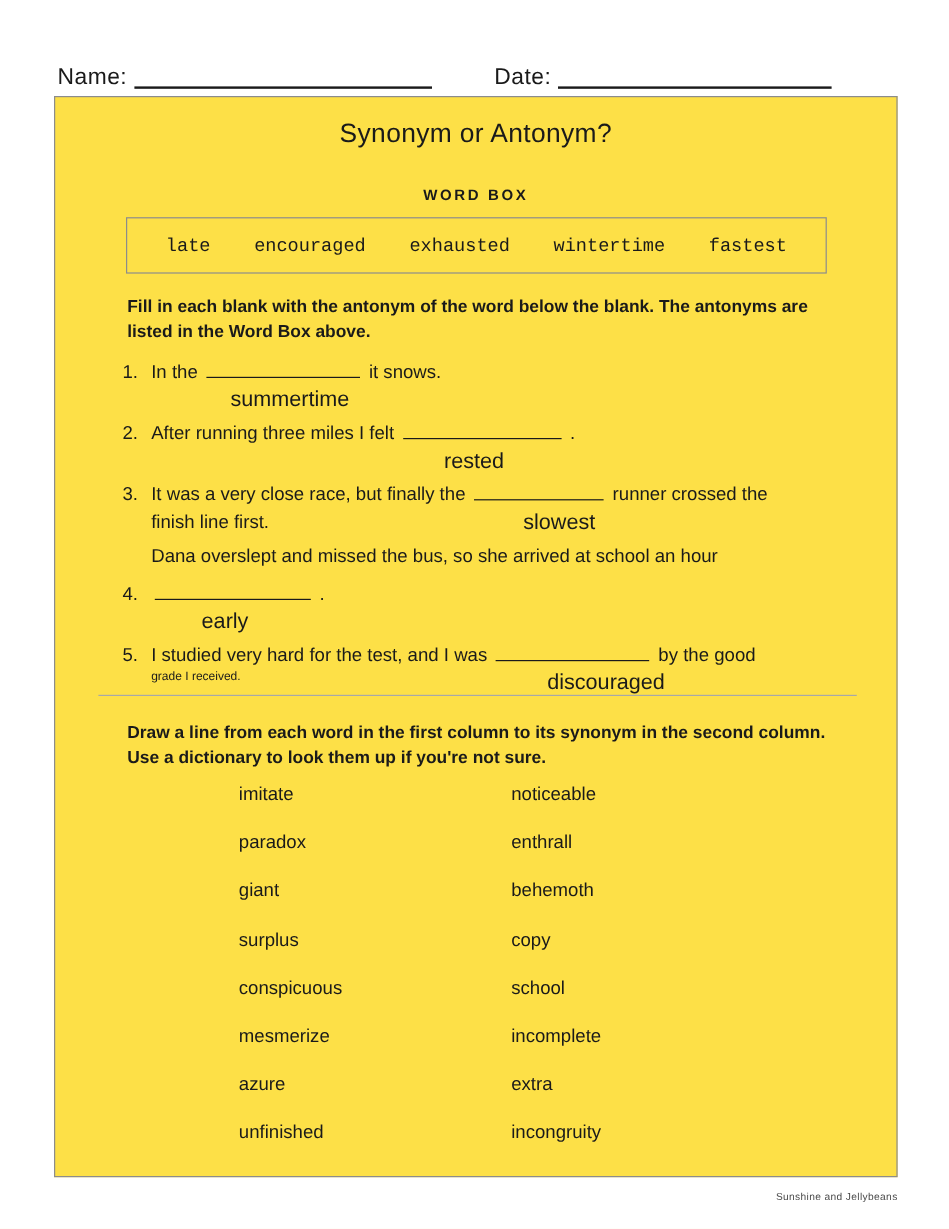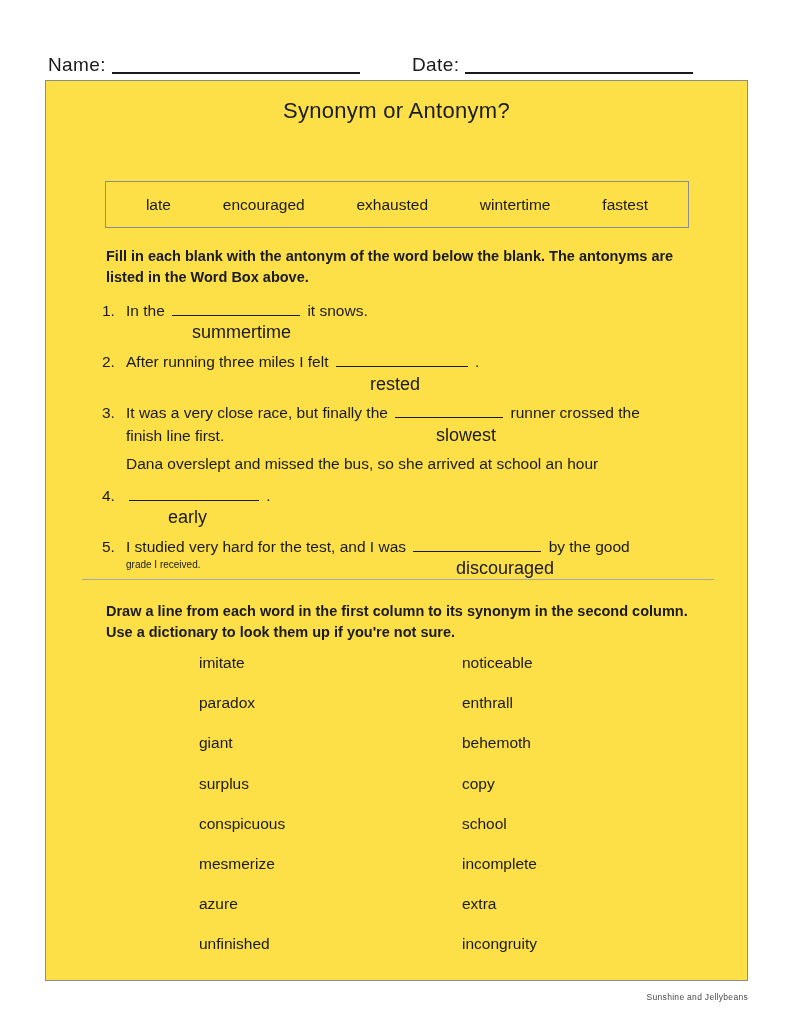--- a/index.html
+++ b/index.html
@@ -80,20 +80,21 @@
     left: 59px;
     top: 100px;
     width: 584px;
     height: 47px;
     border: 1px solid #8c8c8c;
     box-sizing: border-box;
     display: flex;
     align-items: center;
     justify-content: space-around;
     padding: 0 14px;
+    font-family: Liberation Mono, monospace;
   }
   .wordbox-word {
     font-size: 15.5px;
     white-space: nowrap;
   }
 
   
   .instructions {
     position: absolute;
     left: 60px;
@@ -157,21 +158,20 @@
   .pairs {
     position: absolute;
     left: 153px;
     top: 573px;
     width: 500px;
   }
   .pair-row {
     display: flex;
     height: 40.2px;
     align-items: flex-start;
-    gap: 36px;
   }
   .pair-left {
     width: 227px;
     flex: 0 0 227px;
     font-size: 15.5px;
   }
   .pair-right {
     font-size: 15.5px;
   }
 
@@ -195,20 +195,21 @@
   <span class="nd-rule nd-name-rule"></span>
   <span class="nd-gap"></span>
   <span class="nd-label">Date:</span>
   <span class="nd-rule nd-date-rule"></span>
 </div>
 
 <div class="sheet">
 
   <div class="title">Synonym or Antonym?</div>
 
+  <div class="wordbox-label">WORD BOX</div>
   <div class="wordbox" id="word-box">
       <span class="wordbox-word">late</span>
       <span class="wordbox-word">encouraged</span>
       <span class="wordbox-word">exhausted</span>
       <span class="wordbox-word">wintertime</span>
       <span class="wordbox-word">fastest</span>
     </div>
 
   <div class="instructions instr-1">Fill in each blank with the antonym of the word below the blank.  The antonyms are listed in the Word Box above.</div>
 

